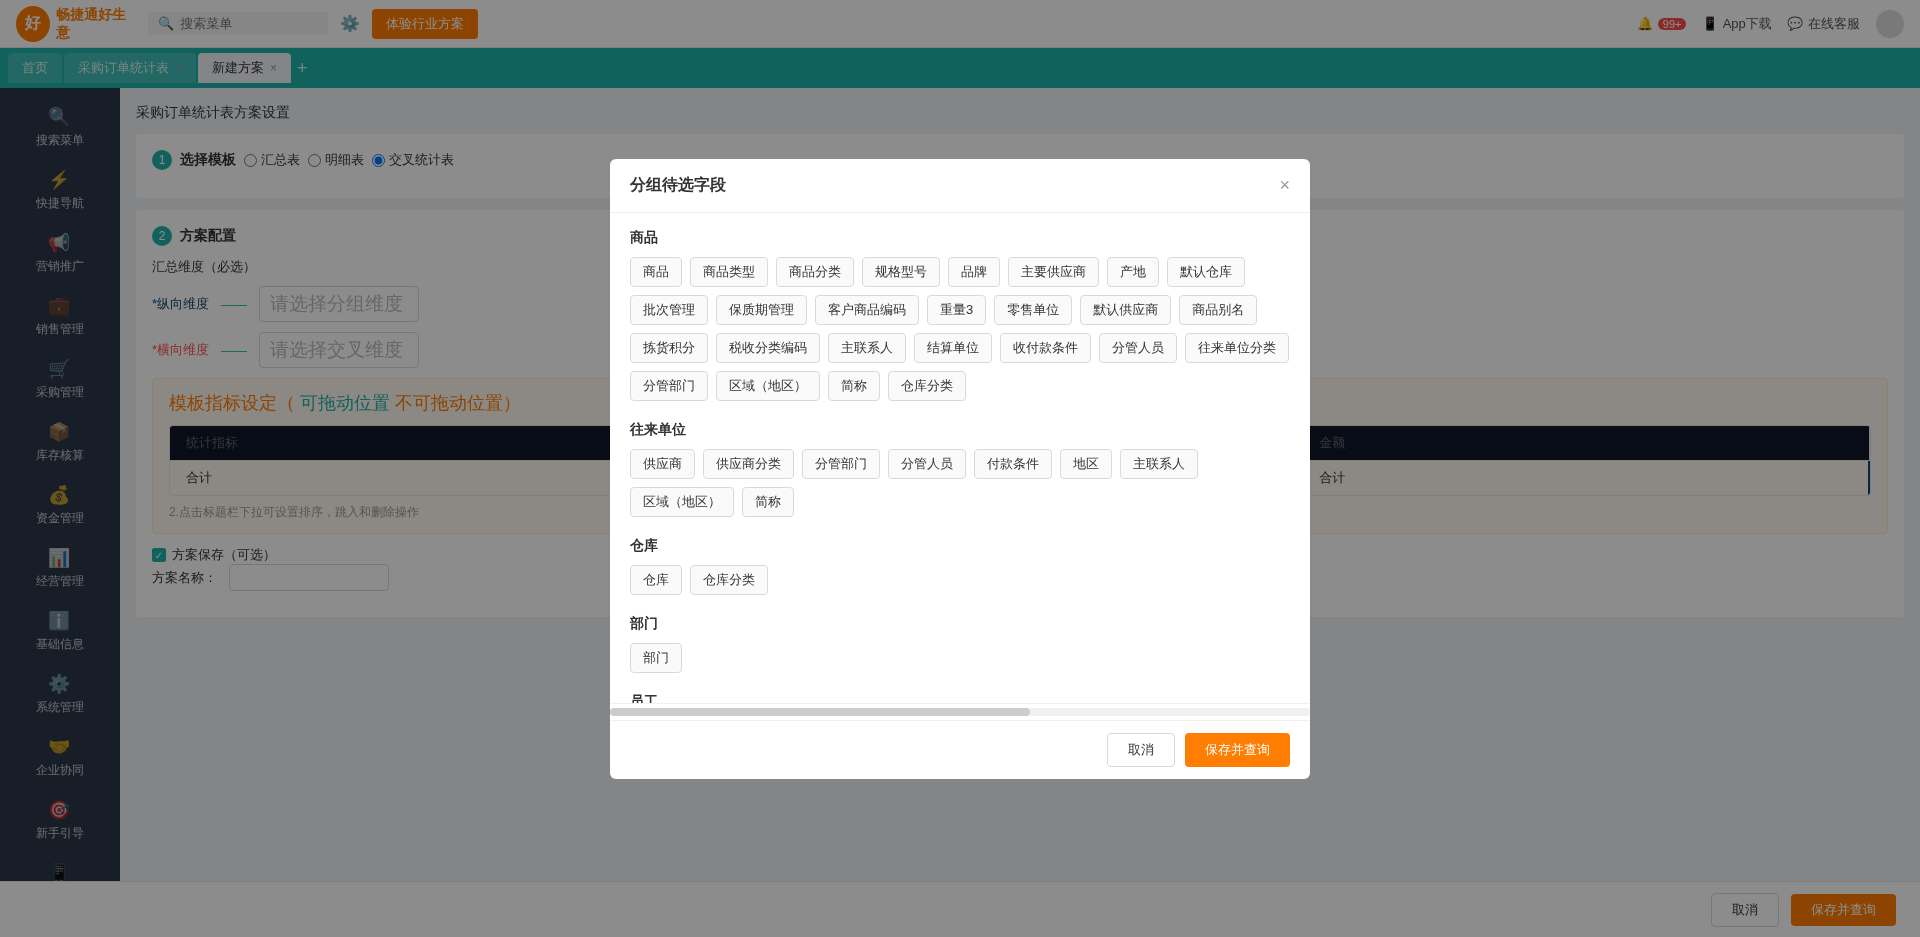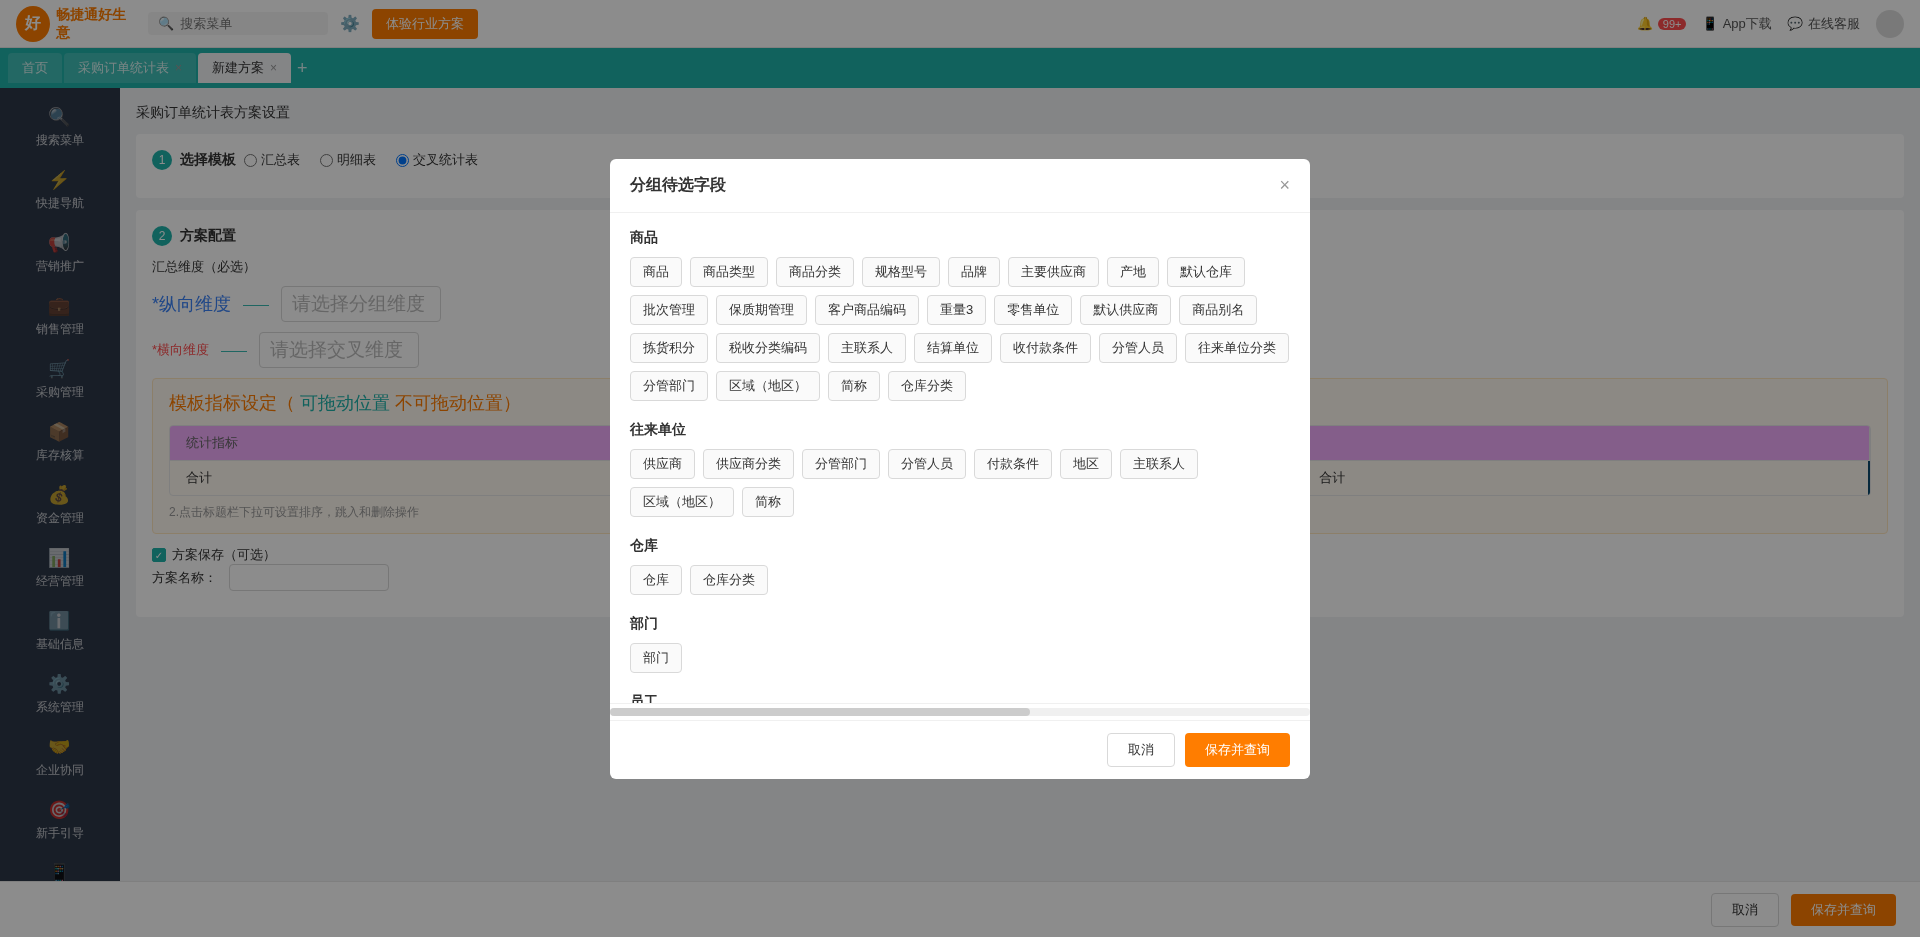--- a/index.html
+++ b/index.html
@@ -32,21 +32,21 @@
     .sidebar { width: 120px; background: #2d3748; display: flex; flex-direction: column; align-items: center; padding-top: 8px; }
     .sidebar-item { display: flex; flex-direction: column; align-items: center; padding: 10px 8px; cursor: pointer; color: rgba(255,255,255,0.7); width: 100%; text-align: center; gap: 4px; font-size: 12px; }
     .sidebar-item .icon { font-size: 18px; }
 
     
     .content { flex: 1; overflow: auto; padding: 16px; position: relative; }
     .page-title { font-size: 14px; color: #333; margin-bottom: 12px; }
     .step-header { display: flex; align-items: center; gap: 8px; margin-bottom: 12px; }
     .step-num { background: #20b2aa; color: white; border-radius: 50%; width: 20px; height: 20px; display: flex; align-items: center; justify-content: center; font-size: 12px; }
     .step-title { font-weight: bold; font-size: 14px; }
-    .radio-group { display: flex; gap: 20px; align-items: center; }
+    .radio-group { display: flex; gap: 8px; align-items: center; }
     .radio-item { display: flex; align-items: center; gap: 4px; cursor: pointer; font-size: 13px; }
 
     
     .overlay { position: fixed; top: 0; left: 0; width: 100%; height: 100%; background: rgba(0,0,0,0.45); z-index: 100; display: flex; align-items: center; justify-content: center; }
 
     
     .modal { background: white; border-radius: 6px; width: 700px; max-height: 620px; display: flex; flex-direction: column; position: relative; }
     .modal-header { display: flex; align-items: center; justify-content: space-between; padding: 16px 20px; border-bottom: 1px solid #f0f0f0; }
     .modal-title { font-size: 16px; font-weight: bold; color: #333; }
     .modal-close { cursor: pointer; font-size: 18px; color: #999; }
@@ -67,21 +67,21 @@
     
     .modal-body::-webkit-scrollbar { width: 6px; }
     .modal-body::-webkit-scrollbar-track { background: #f1f1f1; }
     .modal-body::-webkit-scrollbar-thumb { background: #ccc; border-radius: 3px; }
     .config-section { background: white; border-radius: 4px; padding: 16px; margin-bottom: 12px; }
     .config-row { display: flex; align-items: center; gap: 12px; margin-bottom: 10px; }
     .config-select { border: 1px solid #d9d9d9; border-radius: 4px; padding: 4px 10px; color: #bbb; font-size: 19px; min-width: 160px; cursor: pointer; background: white; }
     .indicator-section { background: #fff9f0; border: 1px solid #ffe7c0; border-radius: 4px; padding: 12px 16px; margin-bottom: 12px; }
     .indicator-title { font-size: 18px; color: #ff7d00; margin-bottom: 8px; }
     .stat-table { border: 1px solid #e8e8e8; border-radius: 4px; overflow: hidden; margin-top: 10px; }
-    .stat-table-header { display: flex; background: #f0abfc; }
+    .stat-table-header { display: flex; background: #0f172a; }
     .stat-table-header-cell { padding: 8px 16px; font-size: 13px; color: #666; border-right: 1px solid #e8e8e8; flex: 1; display: flex; align-items: center; gap: 4px; }
     .stat-table-row { display: flex; border-top: 1px solid #e8e8e8; }
     .stat-table-cell { padding: 8px 16px; font-size: 13px; flex: 1; border-right: 2px solid #0c4a6e; }
     .hint-text { font-size: 12px; color: #999; margin-top: 8px; }
     .checkbox-save { display: flex; align-items: center; gap: 6px; margin-top: 12px; font-size: 13px; }
     .checkbox { width: 14px; height: 14px; border: 1px solid #20b2aa; background: #20b2aa; display: flex; align-items: center; justify-content: center; border-radius: 2px; }
     .scheme-name-input { border: 1px solid #d9d9d9; border-radius: 4px; padding: 5px 10px; font-size: 13px; width: 160px; }
     .settings-icon { cursor: pointer; color: #666; font-size: 16px; }
 
     
@@ -227,21 +227,21 @@
 
     <div class="config-section">
       <div class="step-header">
         <div class="step-num">2</div>
         <span class="step-title">方案配置</span>
       </div>
       <div class="config-row">
         <span style="font-size:13px;color:#333;">汇总维度（必选）</span>
       </div>
       <div class="config-row">
-        <span style="color:#3b82f6;font-size:18px;">*纵向维度</span>
+        <span style="color:#0c4a6e;font-size:13px;">*纵向维度</span>
         <span style="color:#20b2aa;">——</span>
         <div class="config-select">
           <span style="color:#bbb;">请选择分组维度</span>
         </div>
       </div>
       <div class="config-row">
         <span style="color:#ff4d4f;font-size:13px;">*横向维度</span>
         <span style="color:#20b2aa;">——</span>
         <div class="config-select">
           <span style="color:#bbb;">请选择交叉维度</span>
@@ -256,20 +256,23 @@
           <span>不可拖动位置）</span>
         </div>
         <div class="stat-table">
           <div class="stat-table-header">
             <div class="stat-table-header-cell">
               <span>统计指标</span>
             </div>
             <div class="stat-table-header-cell">
               <span>主数量</span>
               <span>▼</span>
+            </div>
+            <div class="stat-table-header-cell">
+              <span>金额</span>
             </div>
           </div>
           <div class="stat-table-row">
             <div class="stat-table-cell">合计</div>
             <div class="stat-table-cell">合计</div>
             <div class="stat-table-cell">合计</div>
           </div>
         </div>
         <div class="hint-text">2.点击标题栏下拉可设置排序，跳入和删除操作</div>
       </div>

